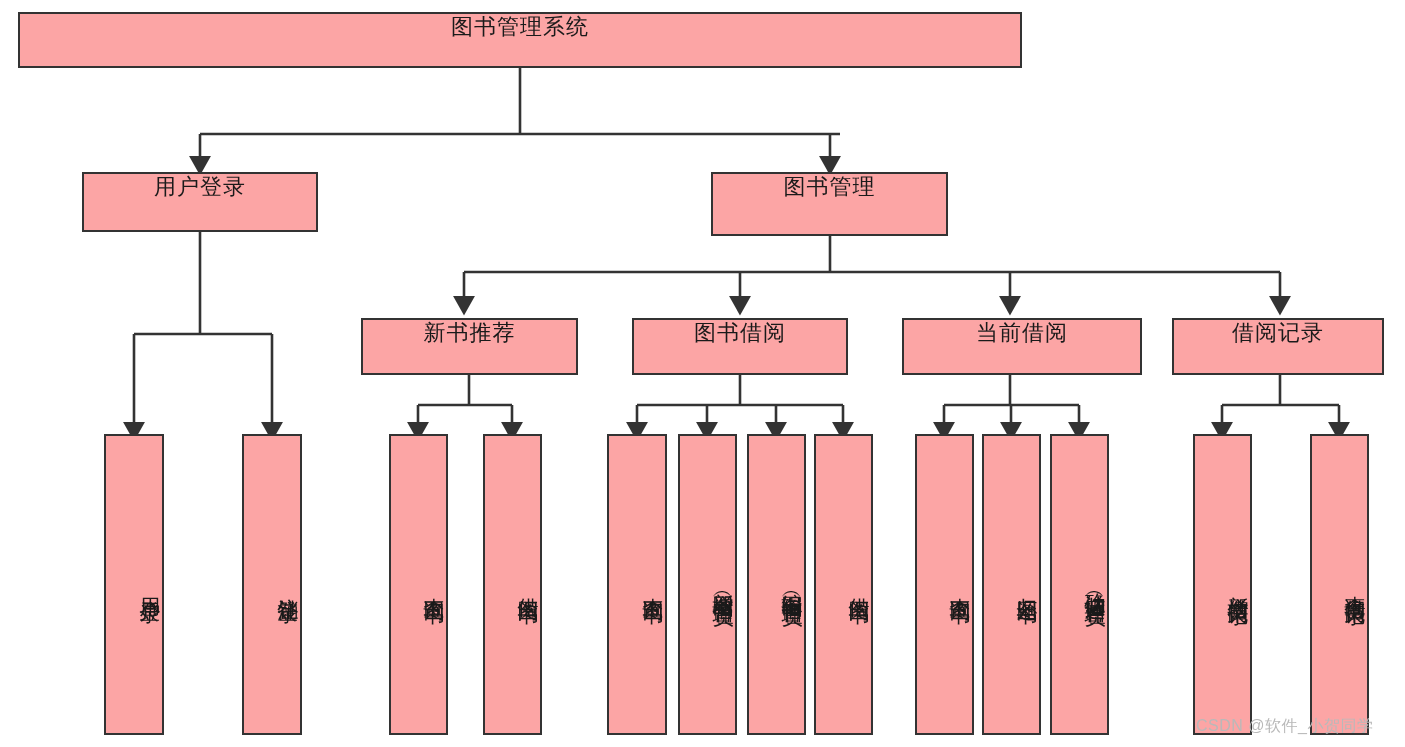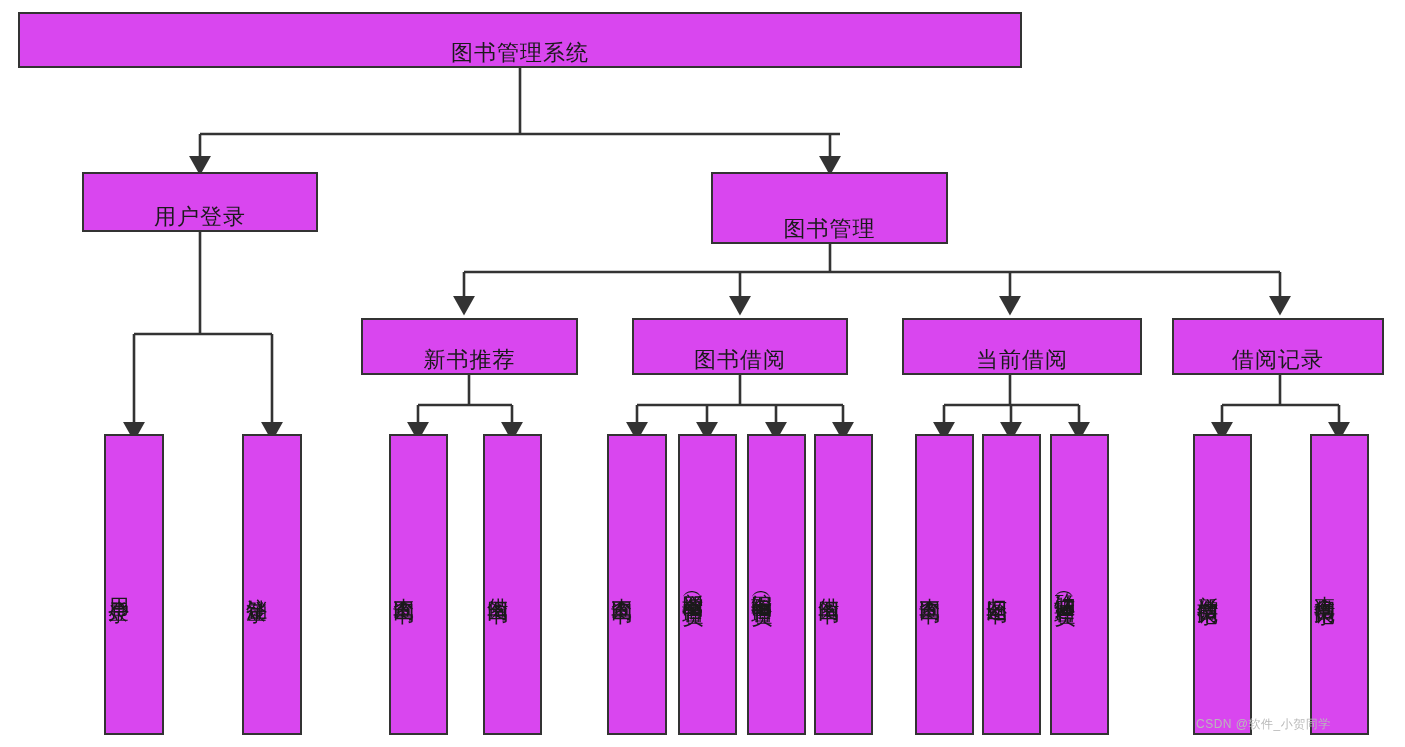--- a/index.html
+++ b/index.html
@@ -22,23 +22,23 @@
     left: 0;
     top: 0;
     width: 1405px;
     height: 747px;
     pointer-events: none;
   }
   .node {
     position: absolute;
     box-sizing: border-box;
     border: 2.5px solid #333333;
-    background: #d946ef;
+    background: #fca5a5;
     display: flex;
-    align-items: flex-end;
+    align-items: flex-start;
     justify-content: center;
     color: #1a1a1a;
     text-align: center;
     line-height: 1.18;
   }
   .node.horiz {
     font-size: 22px;
     letter-spacing: 1px;
   }
   .node.vert {
@@ -49,21 +49,21 @@
     padding: 6px 0;
   }
   .node.vert .vtext {
     writing-mode: vertical-rl;
     text-orientation: upright;
     white-space: nowrap;
     letter-spacing: 2px;
   }
   .watermark {
     position: absolute;
-    font-size: 12px;
+    font-size: 16px;
     color: #b9b9b9;
     white-space: nowrap;
     letter-spacing: 0.5px;
   }
 </style>
 </head>
 <body>
 
 <div id="canvas">
 
@@ -117,21 +117,21 @@
     </g>
   </svg>
 
   <div class="node horiz" style="left:18px; top:12px; width:1004px; height:56px;">
     <span>图书管理系统</span>
   </div>
 
   <div class="node horiz" style="left:82px; top:172px; width:236px; height:60px;">
     <span>用户登录</span>
   </div>
-  <div class="node horiz" style="left:711px; top:172px; width:237px; height:72px;">
+  <div class="node horiz" style="left:711px; top:172px; width:237px; height:64px;">
     <span>图书管理</span>
   </div>
 
   <div class="node horiz" style="left:632px; top:318px; width:216px; height:57px;">
     <span>图书借阅</span>
   </div>
   <div class="node horiz" style="left:361px; top:318px; width:217px; height:57px;">
     <span>新书推荐</span>
   </div>
   <div class="node horiz" style="left:902px; top:318px; width:240px; height:57px;">

